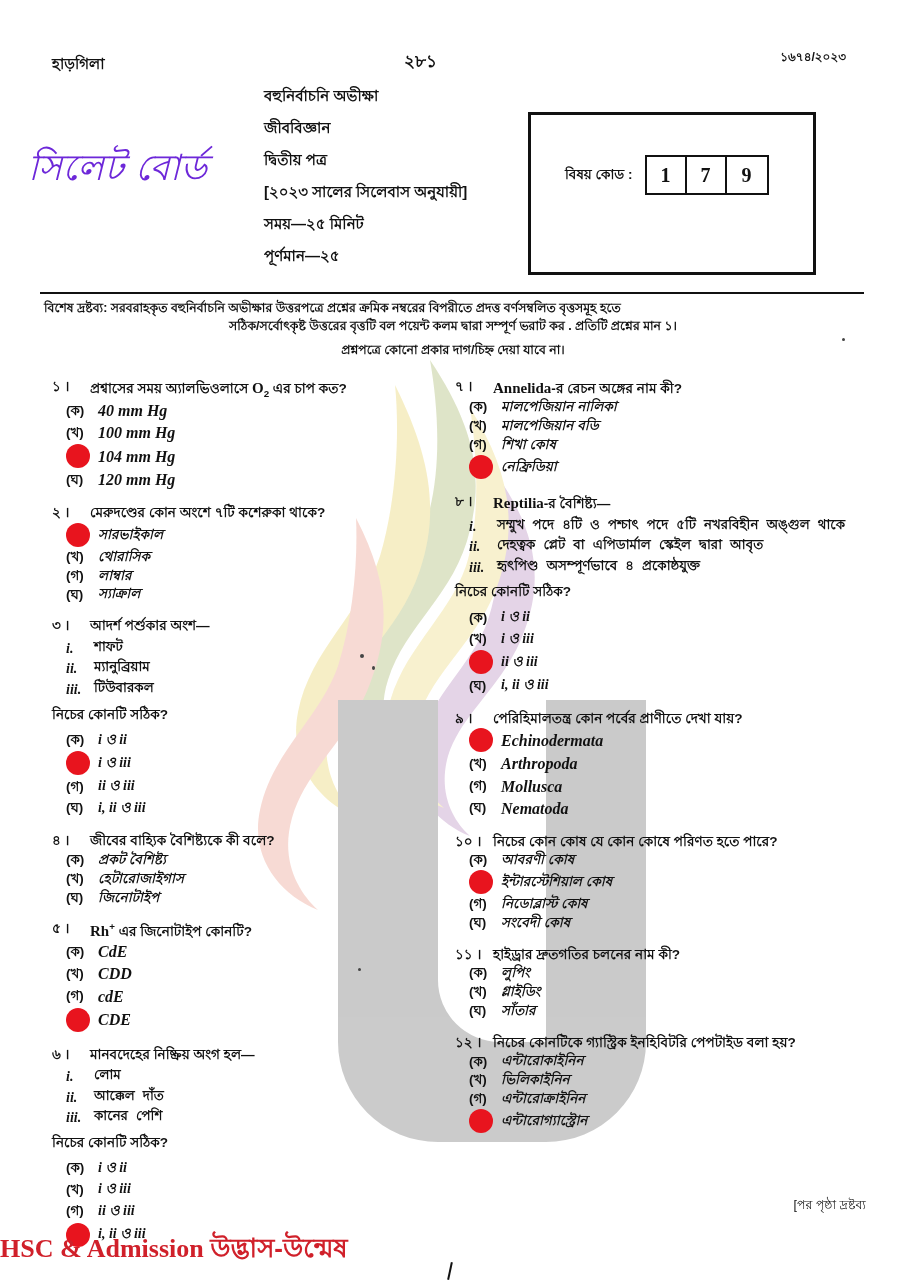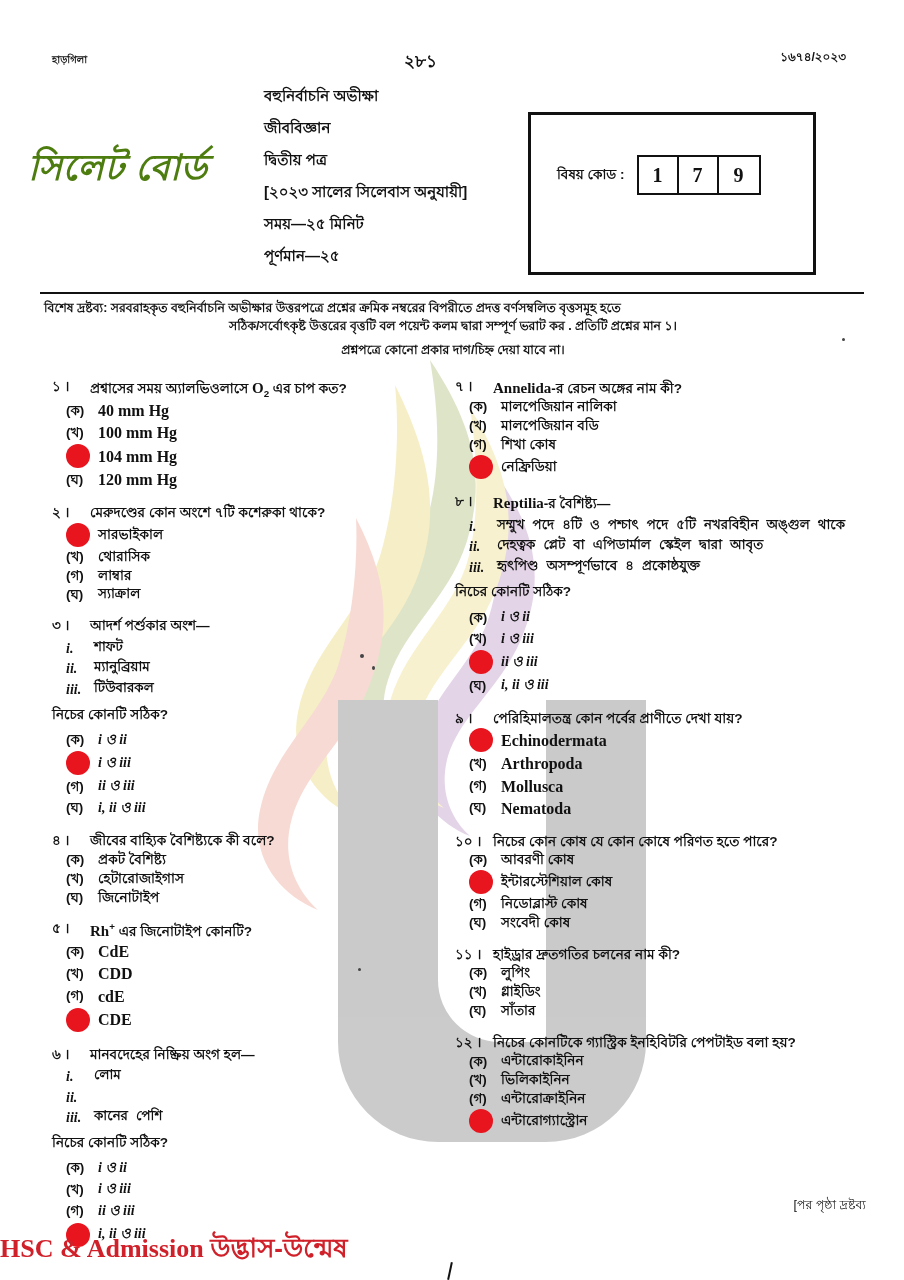--- a/index.html
+++ b/index.html
@@ -20,49 +20,49 @@
     pointer-events:none; z-index:0;
   }
 
   
   .page { position:relative; z-index:2; width:904px; height:1280px; padding:0; }
 
   
   .toprow {
     position:absolute; top:52px; left:0; width:904px; height:28px;
   }
-  .topleft  { position:absolute; left:52px;  top:0; font-weight:bold; font-size:10px; font-family:"Liberation Sans",sans-serif;}
+  .topleft  { position:absolute; left:52px;  top:0; font-weight:bold; font-size:15px; font-family:"Liberation Sans",sans-serif;}
   .topmid   { position:absolute; left:404px; top:-4px; font-weight:bold; font-size:17px; font-family:"Liberation Sans",sans-serif;}
   .topright { position:absolute; right:58px; top:-4px; font-weight:bold; font-size:12px; font-family:"Liberation Sans",sans-serif;}
 
   
   .board-name {
     position:absolute; left:28px; top:140px;
-    color:#4d7c0f; font-size:36px; font-weight:bold; font-style:italic;
+    color:#6d28d9; font-size:36px; font-weight:normal; font-style:italic;
     letter-spacing:0.5px; font-family:"Liberation Sans",sans-serif;
     white-space:nowrap;
   }
 
   
   .headblock {
     position:absolute; left:264px; top:88px; width:250px;
     font-family:"Liberation Sans",sans-serif; font-weight:bold; font-size:15px;
     line-height:1.0;
   }
   .headblock div { margin-bottom:17px; white-space:nowrap; }
   .headblock div:last-child { margin-bottom:0; }
 
   
   .codebox {
     position:absolute; left:528px; top:112px; width:288px; height:163px;
     border:3px solid #111; background:transparent;
   }
   .codebox .line { position:absolute; display:flex; align-items:center; }
   .codebox .lbl { font-family:"Liberation Sans",sans-serif; font-weight:bold; font-size:13.5px; white-space:nowrap; }
-  .subject-line { left:26px; top:40px; }
+  .subject-line { left:34px; top:40px; }
   .set-line { left:46px; top:108px; }
   .digits { display:flex; border:2.5px solid #111; margin-left:12px; }
   .digits span {
     width:40px; height:36px; display:flex; align-items:center; justify-content:center;
     font-family:"Liberation Serif",serif; font-weight:bold; font-size:20px;
     border-right:2.5px solid #111;
   }
   .digits span:last-child { border-right:none; }
   .setbox {
     width:54px; height:46px; border:2.5px solid #111; margin-left:58px;
@@ -112,21 +112,21 @@
   .subq { font-family:"Liberation Sans",sans-serif; font-weight:bold; font-size:13.6px; margin:4px 0 3px 0; }
 
   .opts { margin-left:0; }
   .opt {
     display:flex; align-items:center; line-height:1.32; margin-bottom:1px;
   }
   .opt-key {
     width:46px; flex:0 0 46px; padding-left:14px;
     font-family:"Liberation Sans",sans-serif; font-weight:bold; font-size:13.4px;
   }
-  .opt-txt { font-family:"Liberation Sans",sans-serif; font-weight:bold; font-size:13.6px; }
+  .opt-txt { font-family:"Liberation Sans",sans-serif; font-weight:bold; font-size:13.6px;font-style:italic; }
   .opt-txt.en { font-family:"Liberation Serif",serif; font-weight:bold; font-size:16px; }
   .opt-txt.rom { font-family:"Liberation Serif",serif; font-style:italic; font-weight:bold; font-size:14px; }
 
   .bubble {
     width:24px; height:24px; border-radius:50%;
     background:#e8141e; display:inline-block; flex:0 0 24px;
     margin-left:14px; margin-right:0;
   }
   .opt-key.bubbled { width:46px; flex:0 0 46px; display:flex; align-items:center; padding-left:0; }
 
@@ -347,20 +347,21 @@
           <div class="q-num">৬ ।</div>
           <div class="q-text">মানবদেহের নিষ্ক্রিয় অংগ হল—</div>
         </div>
         <div class="romans">
           <div class="rom">
             <div class="rom-label">i.</div>
             <div class="rom-text">লোম</div>
           </div>
           <div class="rom">
             <div class="rom-label">ii.</div>
+            <div class="rom-text">আক্কেল দাঁত</div>
           </div>
           <div class="rom">
             <div class="rom-label">iii.</div>
             <div class="rom-text">কানের পেশি</div>
           </div>
         </div>
         <div class="subq">নিচের কোনটি সঠিক?</div>
         <div class="opts">
           <div class="opt">
             <div class="opt-key">(ক)</div>

